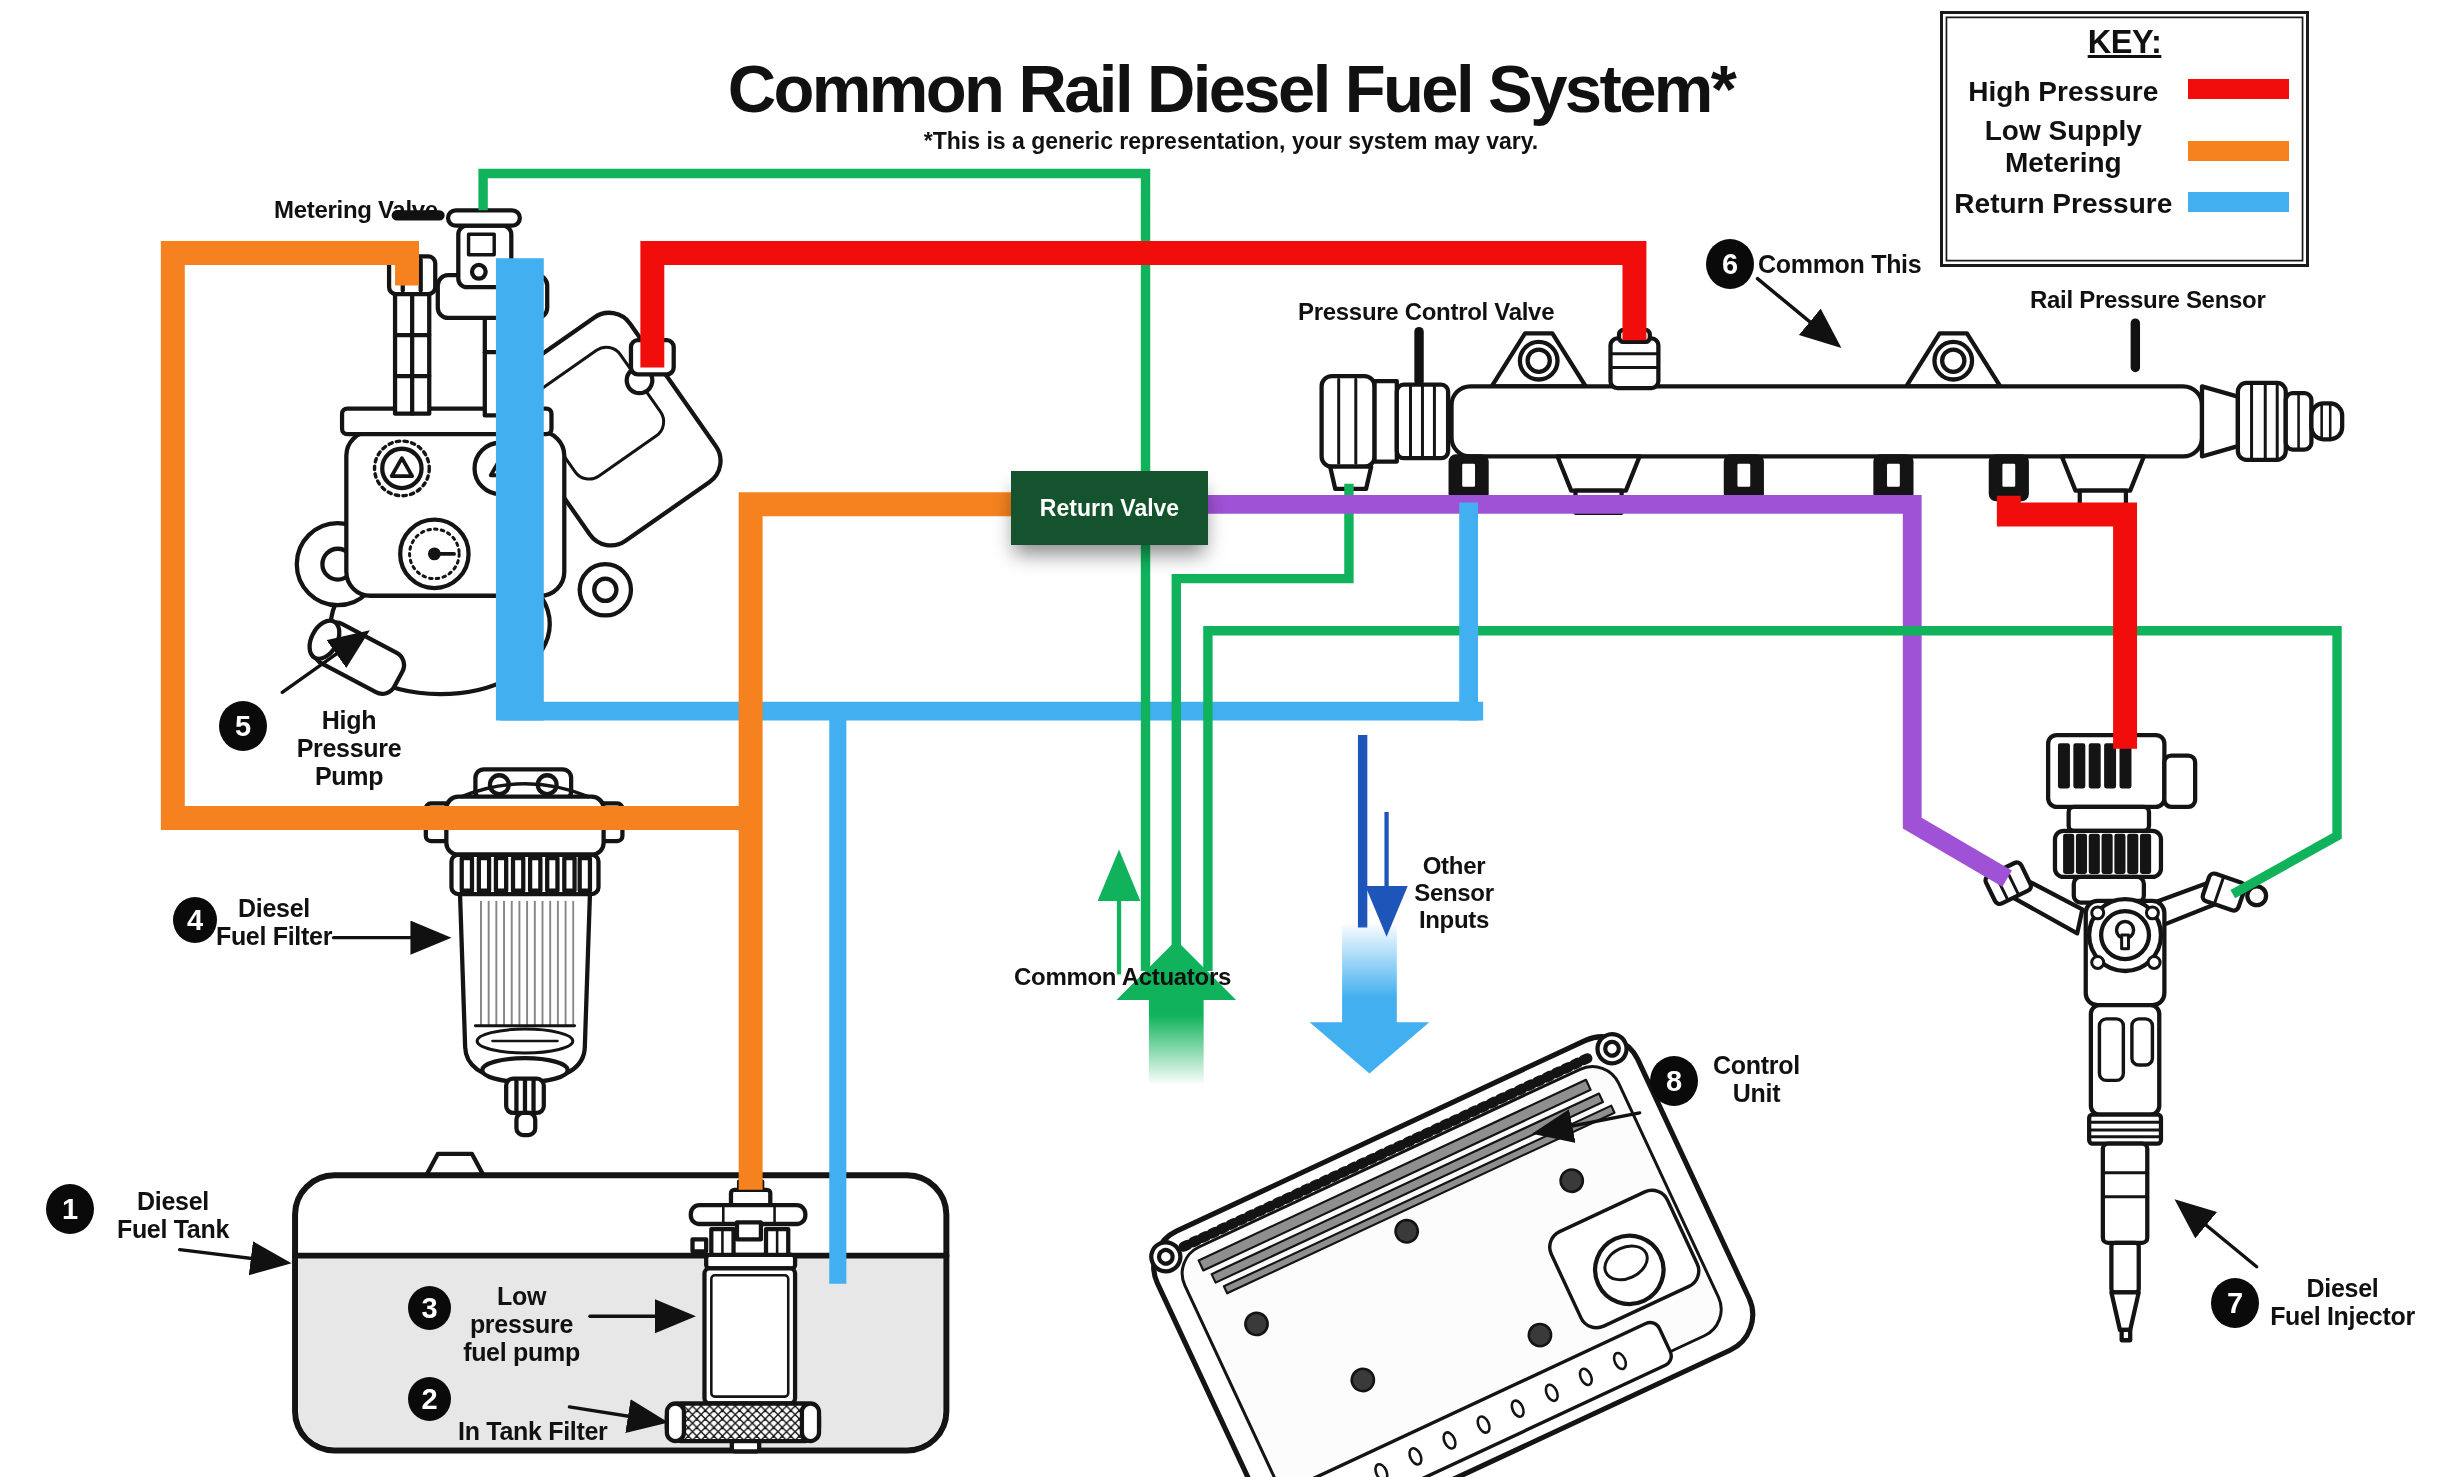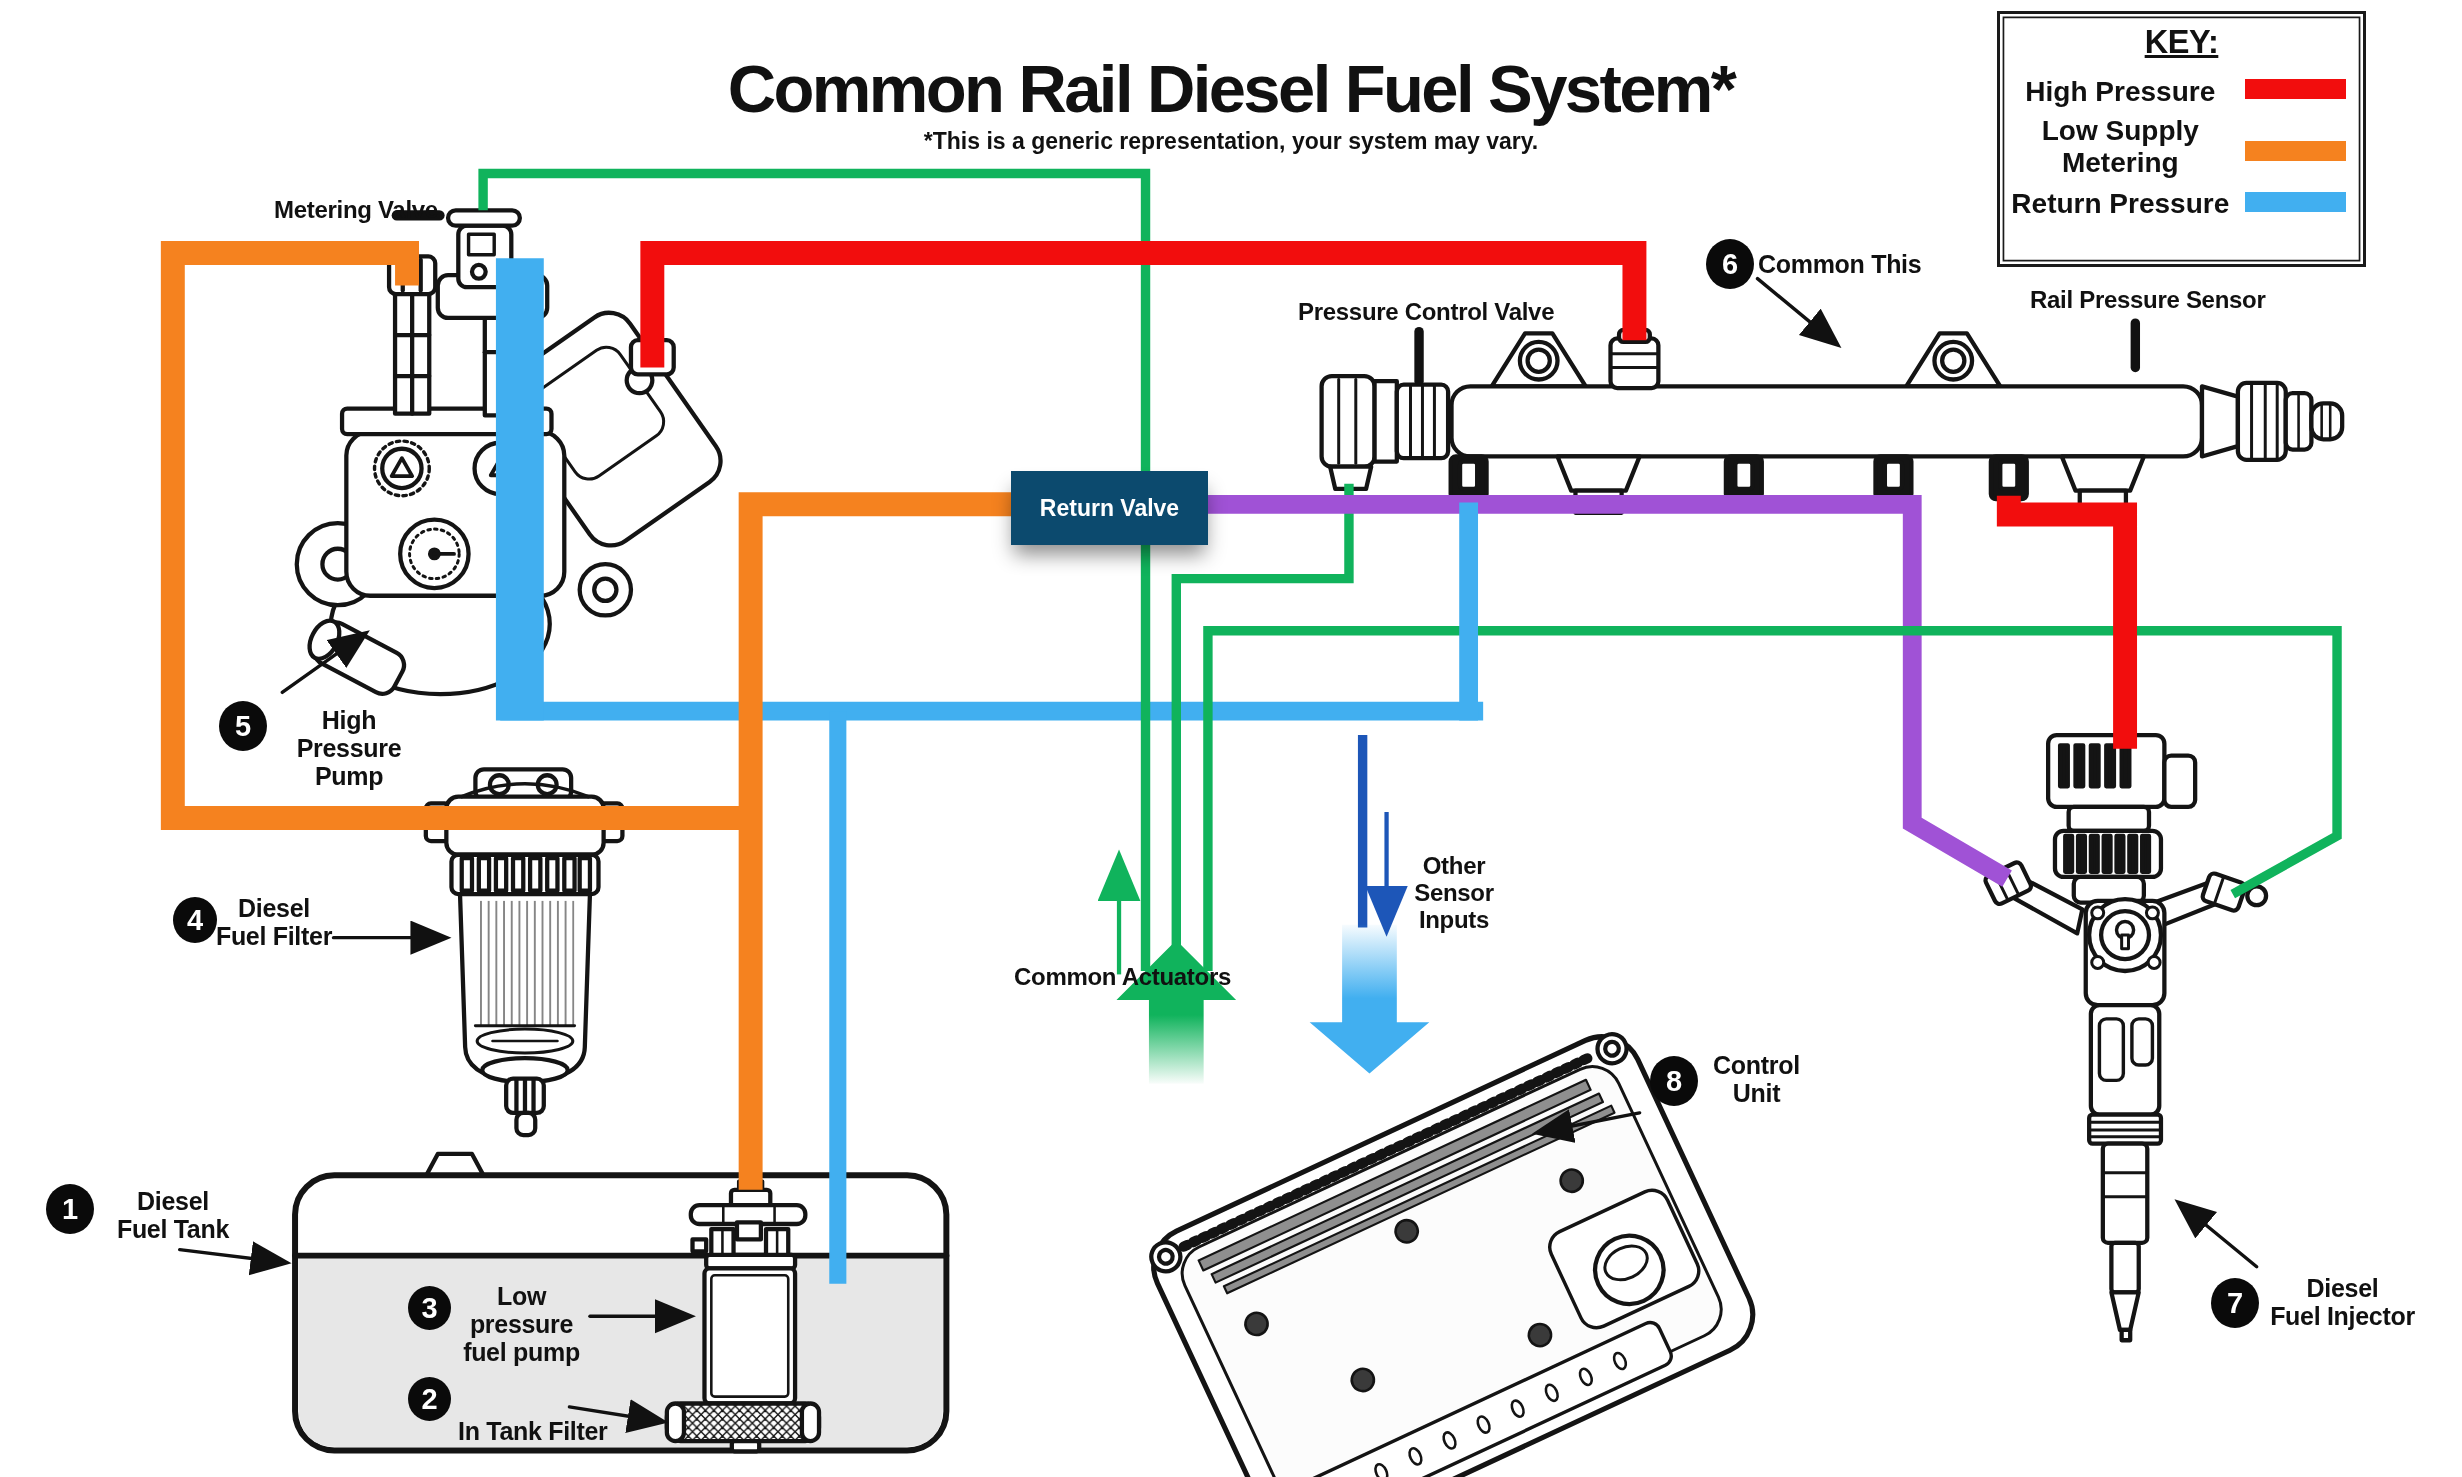--- a/index.html
+++ b/index.html
@@ -18,26 +18,26 @@
     font-size:23px;font-weight:700;white-space:nowrap;
   }
   .lbl{font-weight:700;font-size:25px;line-height:1.12;letter-spacing:-0.3px;white-space:nowrap;}
   .lbl.center{text-align:center;white-space:normal;}
   .lbl span{display:block;}
   .badge{
     width:48px;height:50px;background:#0a0a0a;border-radius:50%;
     color:#fff;font-weight:700;font-size:29px;display:flex;align-items:center;justify-content:center;
   }
   .rvbox{
-    left:1011px;top:471px;width:197px;height:74px;background:#0c4a6e;color:#fff;
+    left:1011px;top:471px;width:197px;height:74px;background:#14532d;color:#fff;
     display:flex;align-items:center;justify-content:center;font-weight:700;font-size:23px;
     box-shadow:0 13.7px 19px -3.4px rgba(0,0,0,.45);
   }
   .keypanel{
-    left:1997px;top:11px;width:363px;height:250px;background:#fff;
+    left:1940px;top:11px;width:363px;height:250px;background:#fff;
     border:3.4px solid #1a1a1a;box-shadow:inset 0 0 0 2.6px #fff, inset 0 0 0 4.3px #1a1a1a;
   }
   .keyhead{
     position:absolute;left:0;top:10.3px;width:100%;text-align:center;
     font-size:32.5px;font-weight:700;text-decoration:underline;letter-spacing:-0.4px;
   }
   .keylabel{position:absolute;left:6.8px;width:227px;text-align:center;font-size:28px;font-weight:700;line-height:1.13;}
   .keylabel span{display:block;}
   .swatch{position:absolute;left:245px;width:101px;height:19.7px;}
   .sw0{background:#F20D0D;} .sw1{background:#F5821F;} .sw2{background:#41AFF0;}

